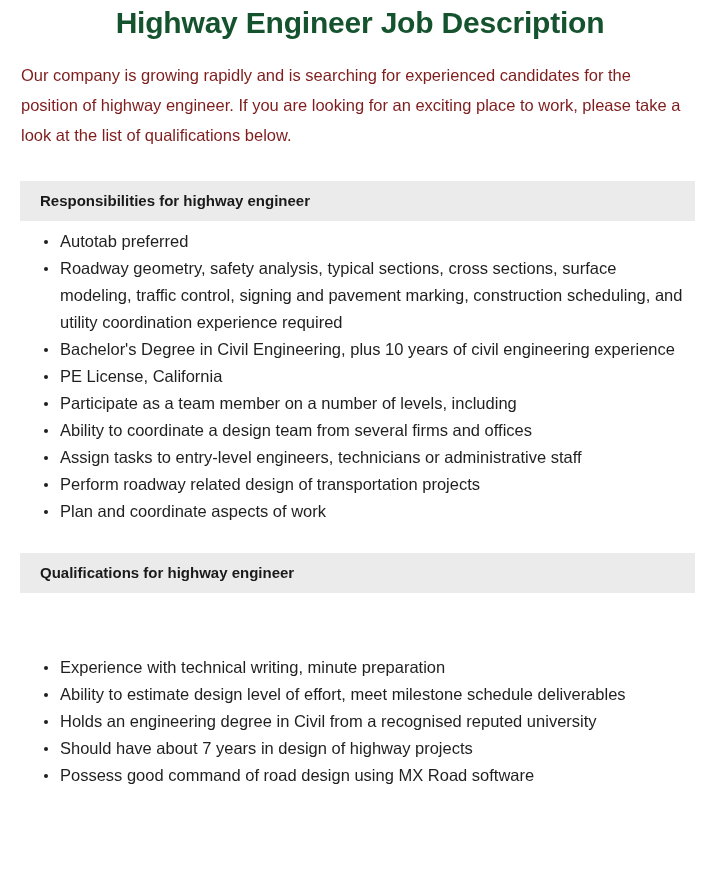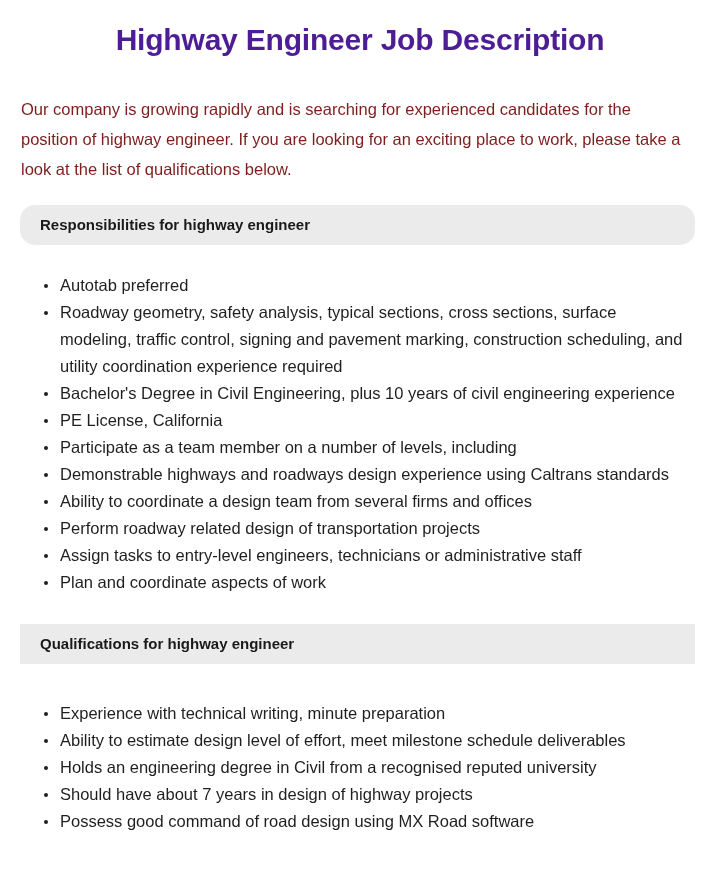--- a/index.html
+++ b/index.html
@@ -23,22 +23,22 @@
     position: relative;
     overflow: hidden;
   }
 
   
   .doc-title {
     font-size: 30px;
     line-height: 38px;
     font-weight: bold;
     text-align: center;
-    color: #4c1d95;
-    margin: 17px;
+    color: #14532d;
+    margin: 0;
     padding: 4px 20px 0 20px;
     letter-spacing: -0.2px;
   }
 
   
   .intro {
     margin: 0;
     padding: 18px 32px 0 21px;
     font-size: 16.5px;
     line-height: 30px;
@@ -48,38 +48,38 @@
   
   .section-band {
     background: #ebebeb;
     margin: 0 25px 0 20px;
     height: 40px;
     display: flex;
     align-items: center;
     box-sizing: border-box;
     padding-left: 20px;
   }
-  .band-first { margin-top: 21px; border-radius: 15px; }
+  .band-first { margin-top: 31px; }
   .band-next  { margin-top: 28px; }
 
   .section-band-title {
     font-size: 15px;
     line-height: 20px;
     font-weight: bold;
     color: #1a1a1a;
   }
 
   
   .bullet-list {
     margin: 0;
     padding: 0;
     list-style: none;
   }
-  .list-responsibilities { padding-top: 19px; margin-top: 8px; }
-  .list-qualifications  { padding-top: 36px; }
+  .list-responsibilities { padding-top: 7px; }
+  .list-qualifications  { padding-top: 36px; margin-top: 25px; }
 
   .bullet-item {
     position: relative;
     margin: 0;
     padding: 0 30px 0 60px;
     font-size: 16.5px;
     line-height: 27px;
     color: #1f1f1f;
   }
   .bullet-item::before {
@@ -107,24 +107,23 @@
   <div class="section-band band-first">
     <span class="section-band-title">Responsibilities for highway engineer</span>
   </div>
 
   <ul class="bullet-list list-responsibilities">
       <li class="bullet-item">Autotab preferred</li>
       <li class="bullet-item">Roadway geometry, safety analysis, typical sections, cross sections, surface modeling, traffic control, signing and pavement marking, construction scheduling, and utility coordination experience required</li>
       <li class="bullet-item">Bachelor's Degree in Civil Engineering, plus 10 years of civil engineering experience</li>
       <li class="bullet-item">PE License, California</li>
       <li class="bullet-item">Participate as a team member on a number of levels, including</li>
-      <li class="bullet-item">Demonstrable highways and roadways design experience using Caltrans standards</li>
       <li class="bullet-item">Ability to coordinate a design team from several firms and offices</li>
+      <li class="bullet-item">Assign tasks to entry-level engineers, technicians or administrative staff</li>
       <li class="bullet-item">Perform roadway related design of transportation projects</li>
-      <li class="bullet-item">Assign tasks to entry-level engineers, technicians or administrative staff</li>
       <li class="bullet-item">Plan and coordinate aspects of work</li>
     </ul>
 
   <div class="section-band band-next">
     <span class="section-band-title">Qualifications for highway engineer</span>
   </div>
 
   <ul class="bullet-list list-qualifications">
       <li class="bullet-item">Experience with technical writing, minute preparation</li>
       <li class="bullet-item">Ability to estimate design level of effort, meet milestone schedule deliverables</li>

